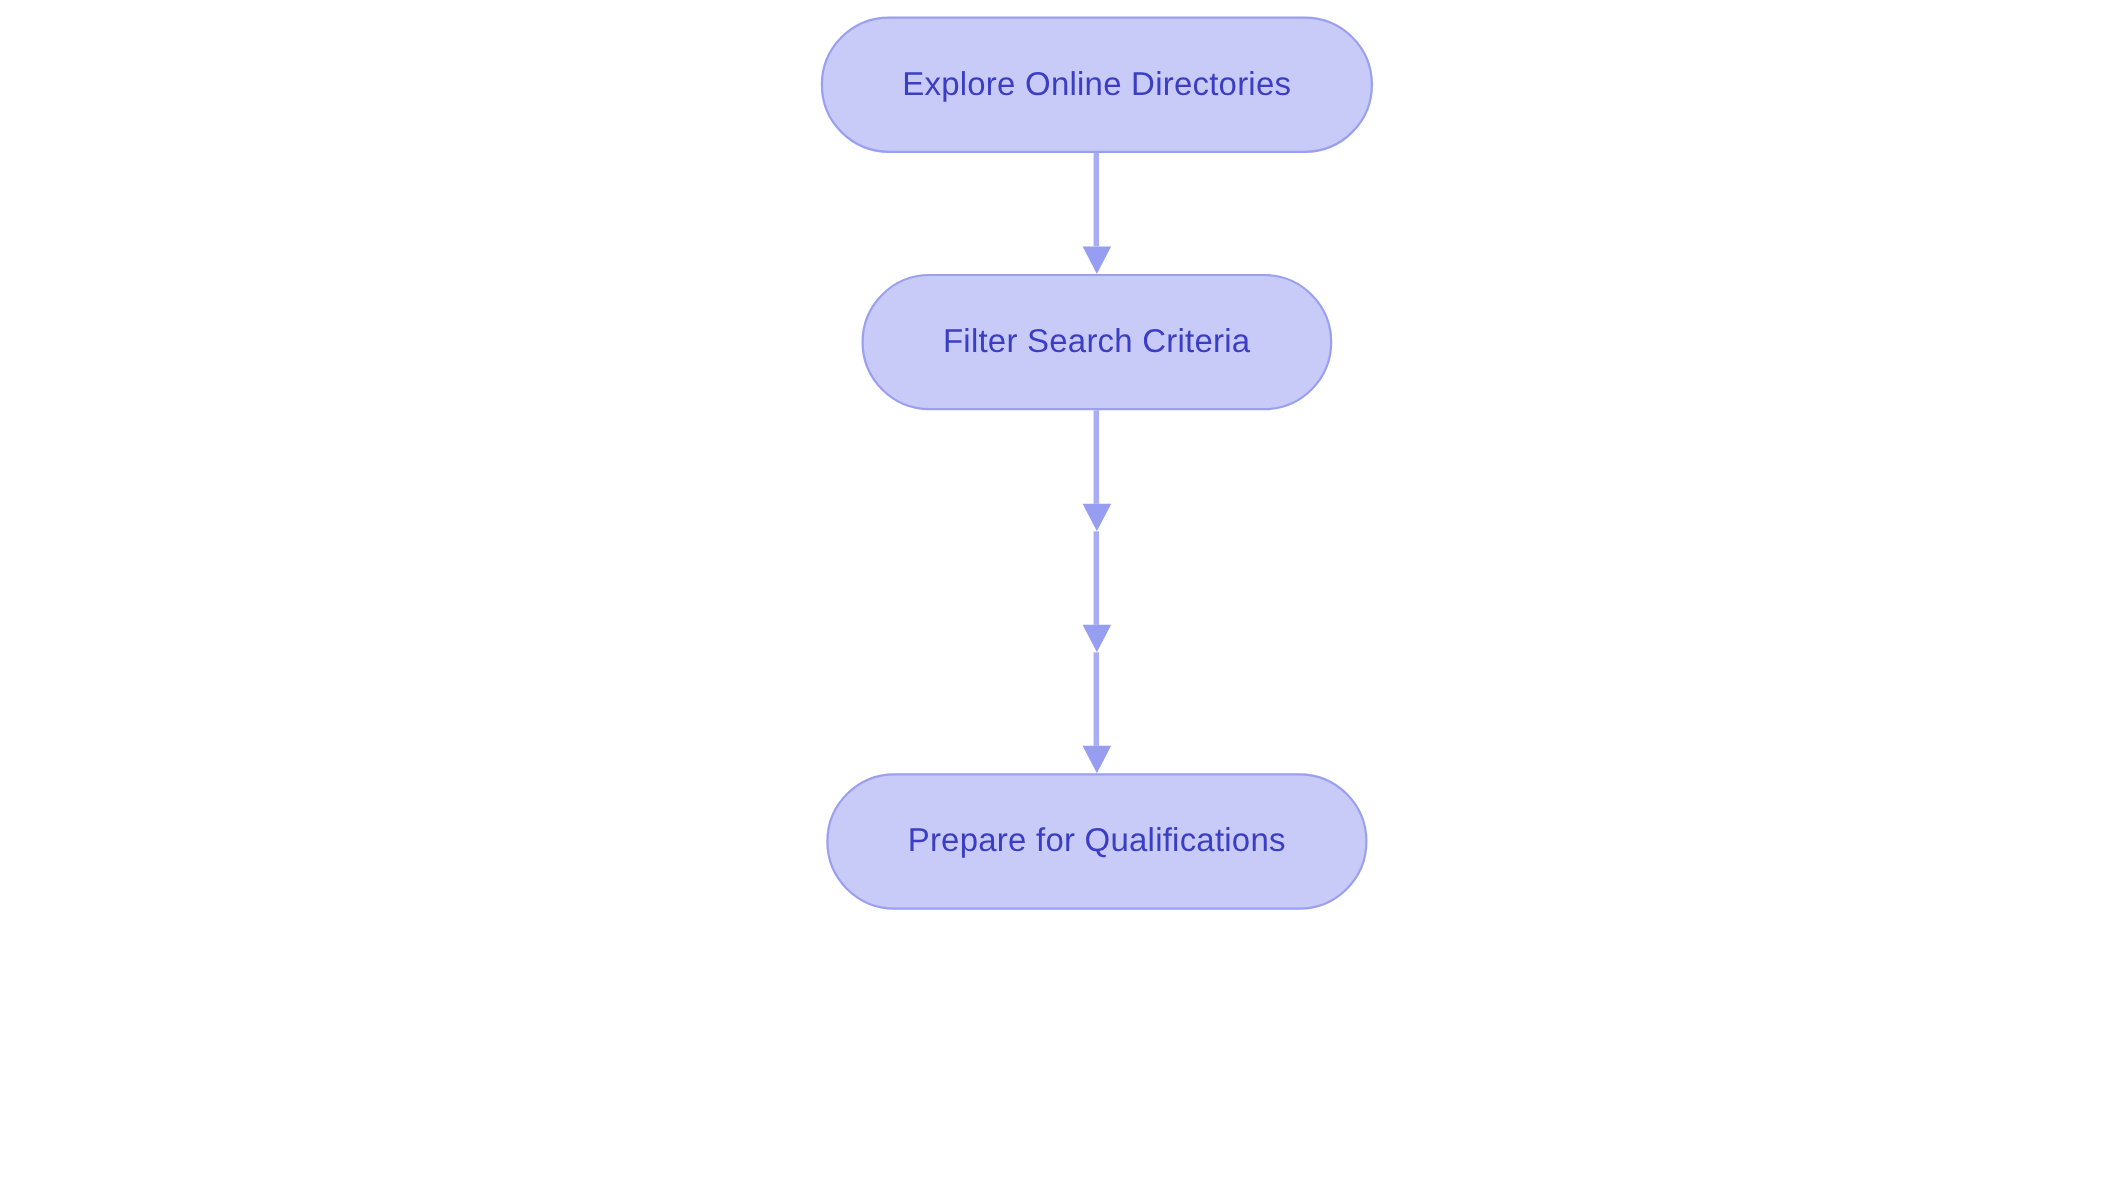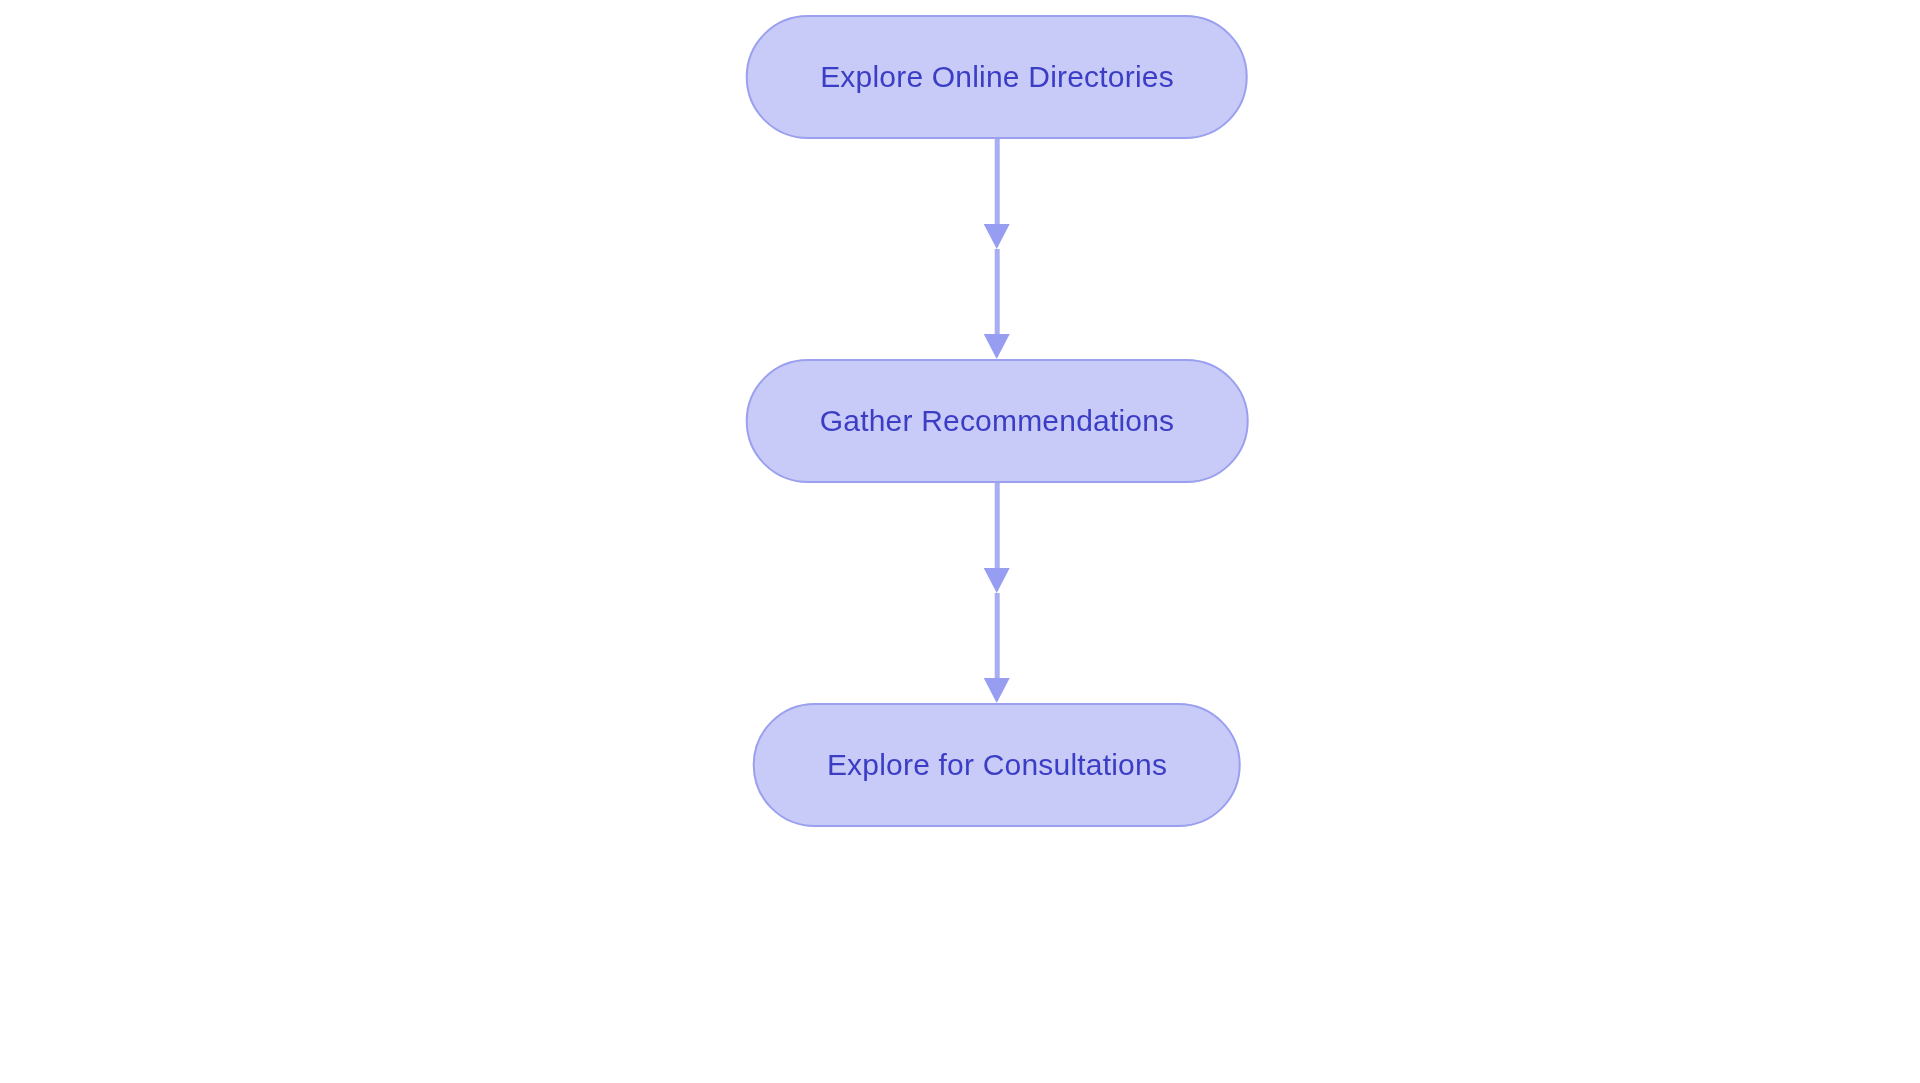--- a/index.html
+++ b/index.html
@@ -71,39 +71,39 @@
 
     <div class="node">
       <span class="node-label">Explore Online Directories</span>
     </div>
 
     <div class="connector">
       <div class="stem"></div>
       <div class="head"></div>
     </div>
 
-
-    <div class="connector">
-      <div class="stem"></div>
-      <div class="head"></div>
-    </div>
-
     <div class="node">
-      <span class="node-label">Gather Recommendations</span>
+      <span class="node-label">Filter Search Criteria</span>
     </div>
 
     <div class="connector">
       <div class="stem"></div>
       <div class="head"></div>
     </div>
 
 
     <div class="connector">
       <div class="stem"></div>
       <div class="head"></div>
     </div>
 
+
+    <div class="connector">
+      <div class="stem"></div>
+      <div class="head"></div>
+    </div>
+
     <div class="node">
-      <span class="node-label">Explore for Consultations</span>
+      <span class="node-label">Prepare for Qualifications</span>
     </div>
 
   </div>
 </div>
 
 </body></html>

